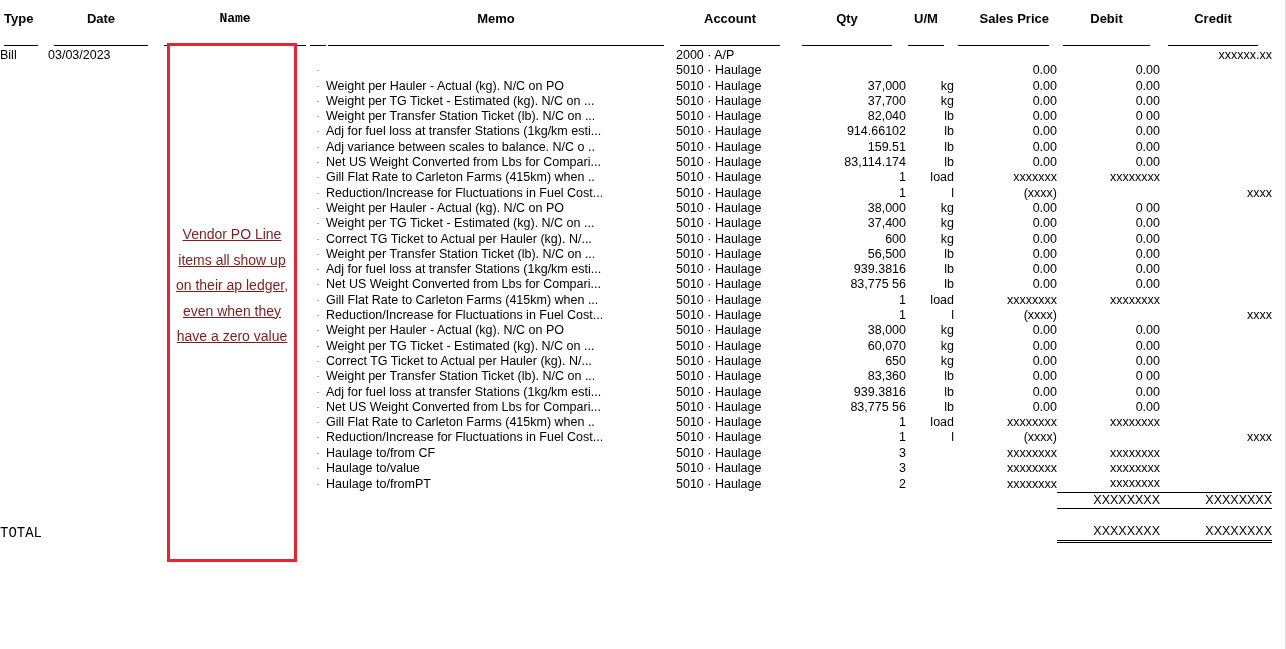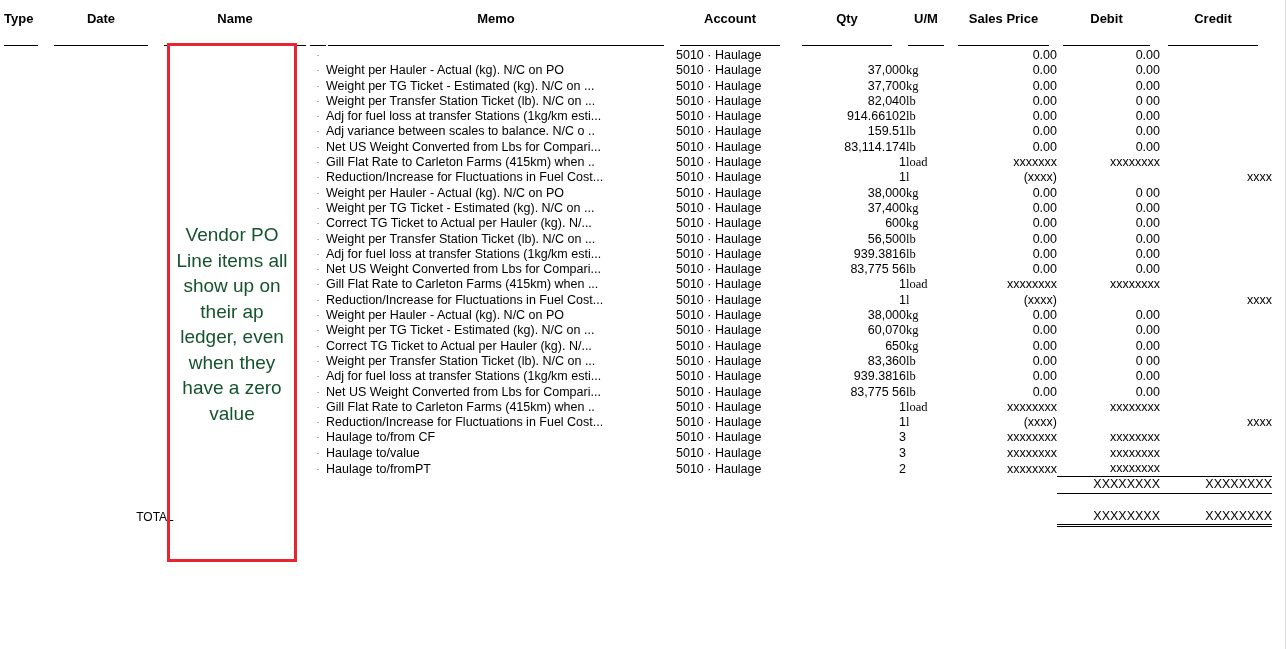--- a/index.html
+++ b/index.html
@@ -64,79 +64,81 @@
     height: 20px;
     line-height: 17px;
   }
   tr.head th .hl {
     display: block;
     border-bottom: 1.6px solid #000;
     padding-bottom: 18px;
   }
   th.h-type   .hl { text-align: left; margin-left: 4px; margin-right: 10px;}
   th.h-date   .hl { text-align: center; margin-left: 6px; margin-right: 12px;}
-  th.h-name   .hl { text-align: center; margin-left: 4px; margin-right: 4px;}
+  th.h-name   .hl { text-align: center; margin-left: 4px; margin-right: 4px; font-family: Liberation Mono, monospace;}
   th.h-memo   .hl { text-align: center; margin-left: 2px; margin-right: 12px;}
   th.h-acct   .hl { text-align: center; margin-left: 4px; margin-right: 16px;}
   th.h-qty    .hl { text-align: center; margin-left: 6px; margin-right: 14px;}
   th.h-um     .hl { text-align: center; margin-left: 2px; margin-right: 10px;}
-  th.h-price  .hl { text-align: center; margin-left: 4px; margin-right: 8px;}
+  th.h-price  .hl { text-align: right; margin-left: 4px; margin-right: 8px;}
   th.h-debit  .hl { text-align: center; margin-left: 6px; margin-right: 10px;}
   th.h-credit .hl { text-align: center; margin-left: 8px; margin-right: 14px;}
   th.h-dot    .hl { border-bottom: none; }
 
   
   td.type    { text-align: left;  padding-left: 4px; }
   td.date    { text-align: left;  padding-left: 8px; }
   td.name    { text-align: left;  }
   td.dot     { text-align: center; color:#555; font-size: 9px; }
   td.memo    { text-align: left;  padding-left: 14px; }
   td.account { text-align: left;  padding-left: 8px; }
   td.qty     { text-align: right; padding-right: 10px; }
-  td.um      { text-align: left;  padding-left: 2px; font-family: Liberation Serif, serif; }
+  td.um      { text-align: right;  padding-left: 2px; }
   td.price   { text-align: right; padding-right: 12px; }
   td.debit   { text-align: right; padding-right: 14px; }
   td.credit  { text-align: right; padding-right: 22px; }
 
   
   td.ul   { border-bottom: 1.8px solid #000; }
   td.dbl  { border-bottom: 3.4px double #000; }
 
   tr.spacer td { height: 15.3px; }
 
   
   td.total-label {
     font-weight: bold;
-    font-size: 12px;
-    text-align: center;
+    font-size: 14px;
+    text-align: left;
     padding-left: 8px;
+    font-family: Liberation Mono, monospace;
   }
 
   
   #anno-box {
     position: absolute;
     left: 167px;
     top: 43px;
     width: 130px;
     height: 519px;
     border: 3px solid #e8242f;
     box-sizing: border-box;
     background: transparent;
     pointer-events: none;
   }
   #anno-text {
     position: absolute;
     left: 170px;
     top: 222px;
     width: 124px;
     text-align: center;
-    font-size: 19px;
+    font-size: 14px;
     line-height: 25.5px;
-    color: #14532d;
+    color: #7f1d1d;
     font-family: "Liberation Sans", sans-serif;
+    text-decoration: underline;
   }
   
   #vendor-ghost {
     position: absolute;
     left: 176px;
     top: 40px;
     width: 112px;
     height: 10px;
     color: #c9c9c9;
     font-size: 12px;
@@ -195,20 +197,33 @@
         <th class="h-debit">
             <span class="hl">Debit</span>
           </th>
         <th class="h-credit">
             <span class="hl">Credit</span>
           </th>
       </tr>
     </thead>
     <tbody id="ledger-body">
         <tr>
+          <td class="type">Bill</td>
+          <td class="date">03/03/2023</td>
+          <td class="name"></td>
+          <td class="dot"></td>
+          <td class="memo"></td>
+          <td class="account">2000 · A/P</td>
+          <td class="qty"></td>
+          <td class="um"></td>
+          <td class="price"></td>
+          <td class="debit"></td>
+          <td class="credit">xxxxxx.xx</td>
+        </tr>
+        <tr>
           <td class="type"></td>
           <td class="date"></td>
           <td class="name"></td>
           <td class="dot">·</td>
           <td class="memo"></td>
           <td class="account">5010 · Haulage</td>
           <td class="qty"></td>
           <td class="um"></td>
           <td class="price">0.00</td>
           <td class="debit">0.00</td>

